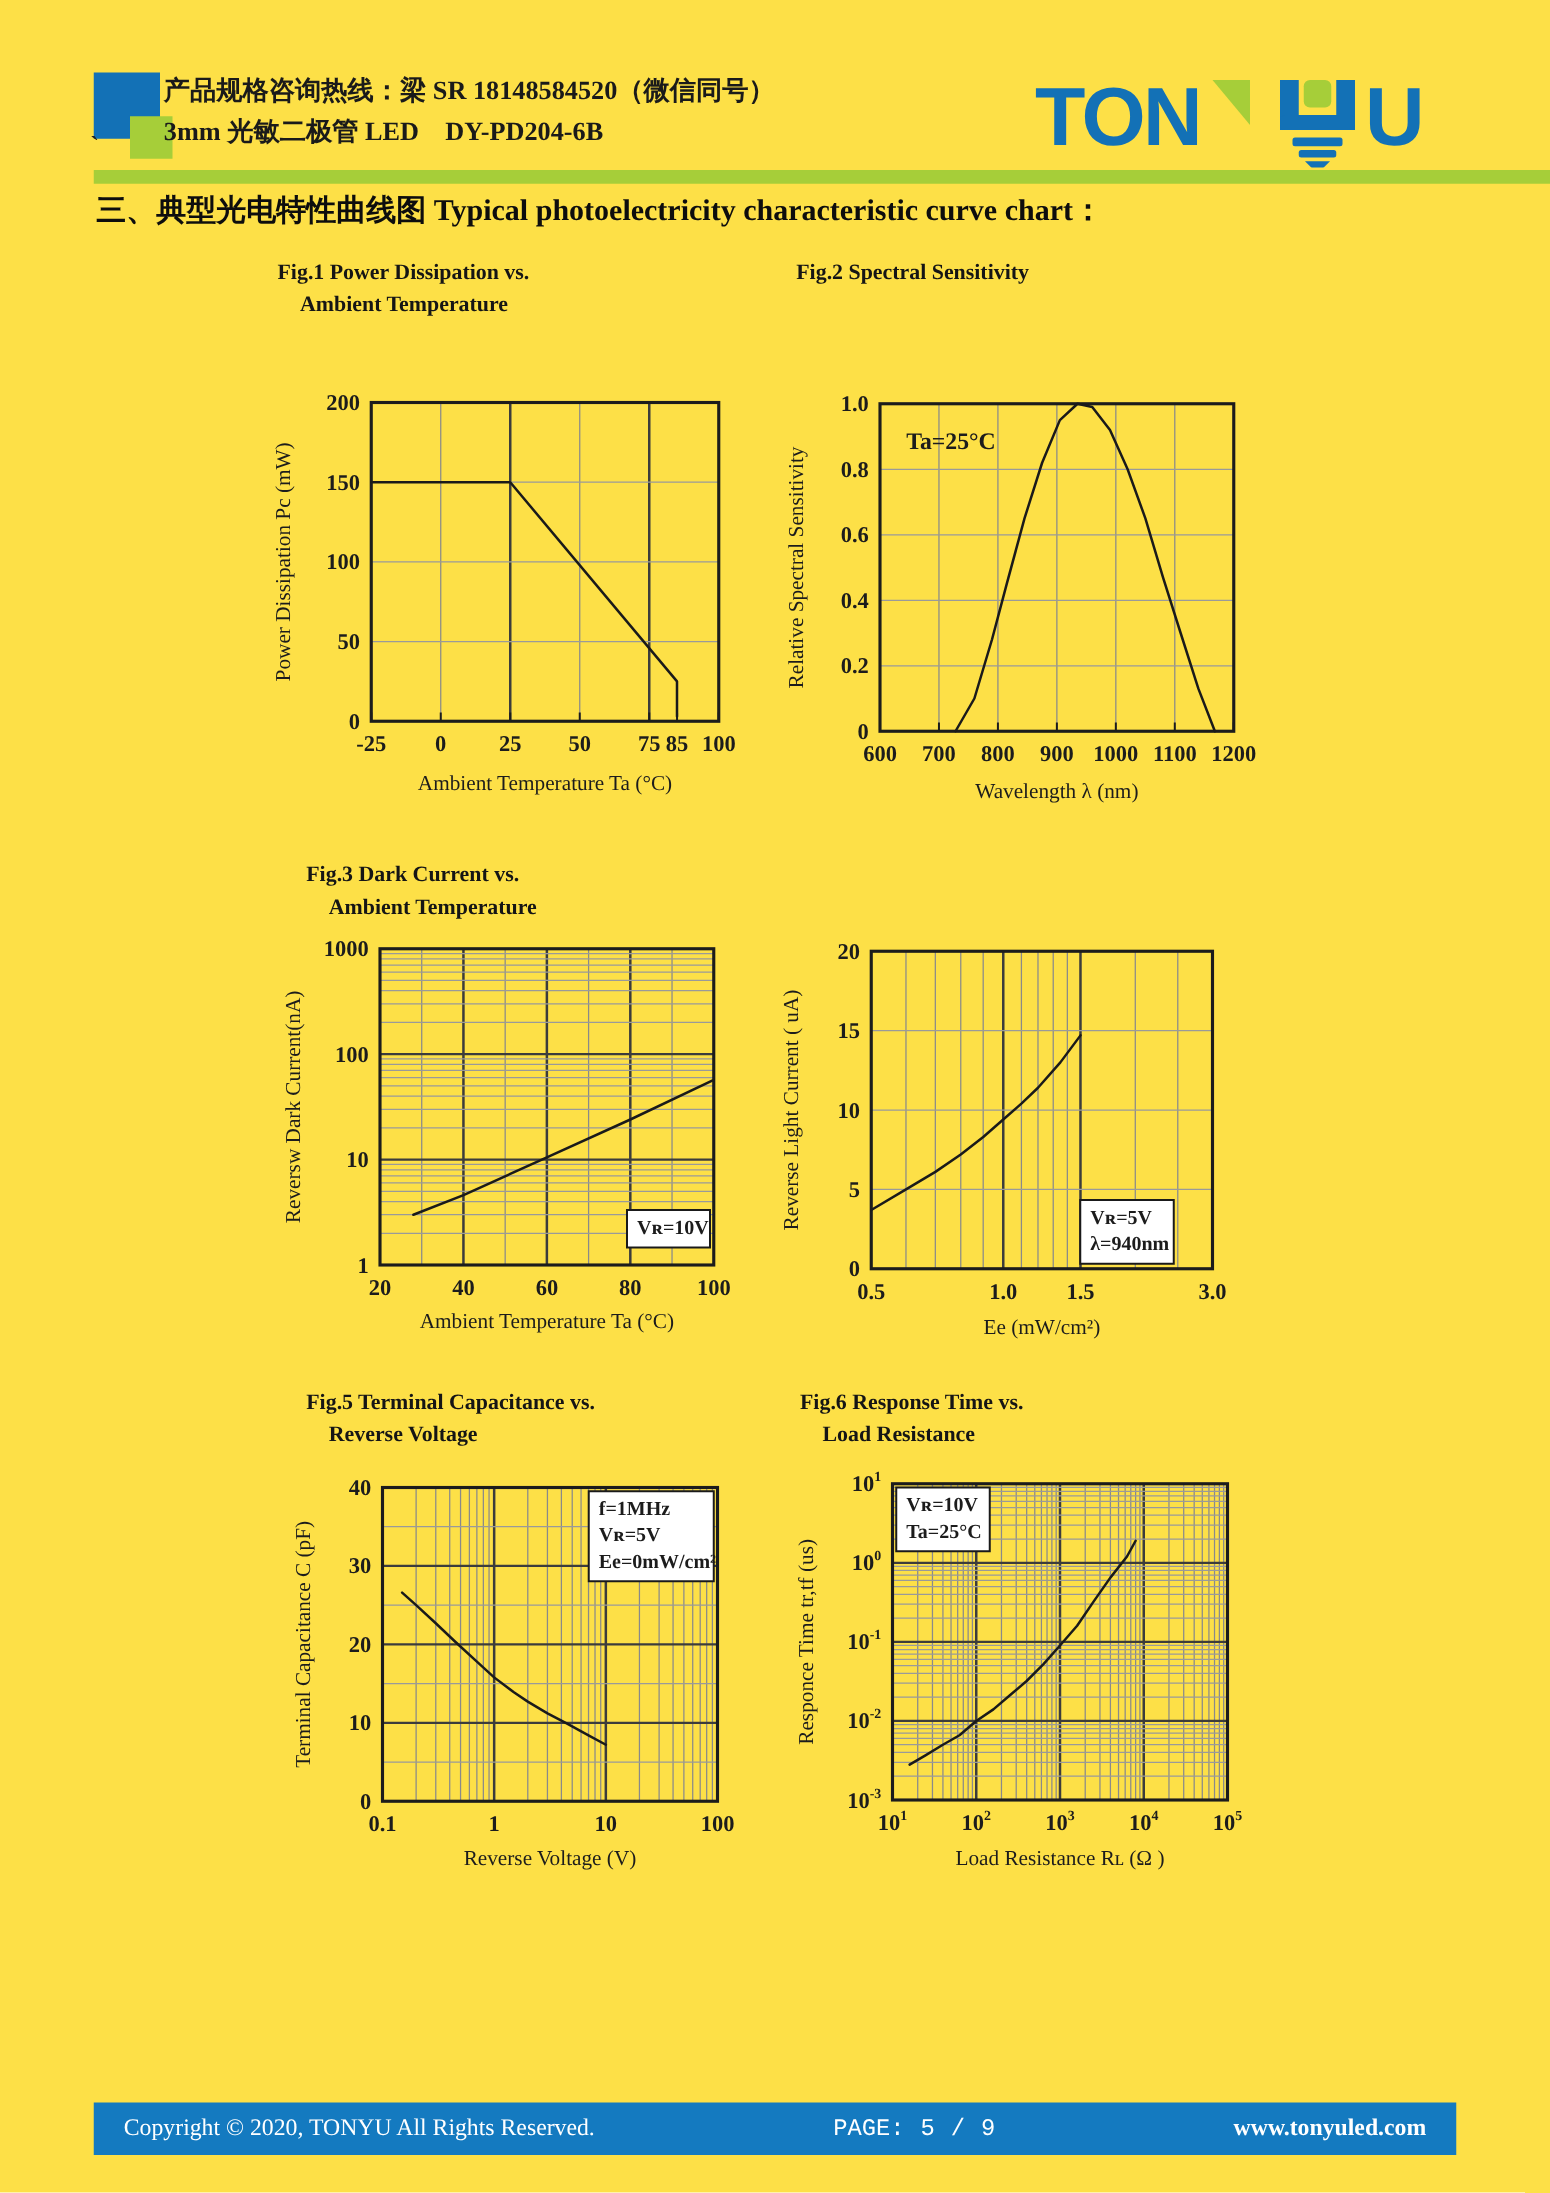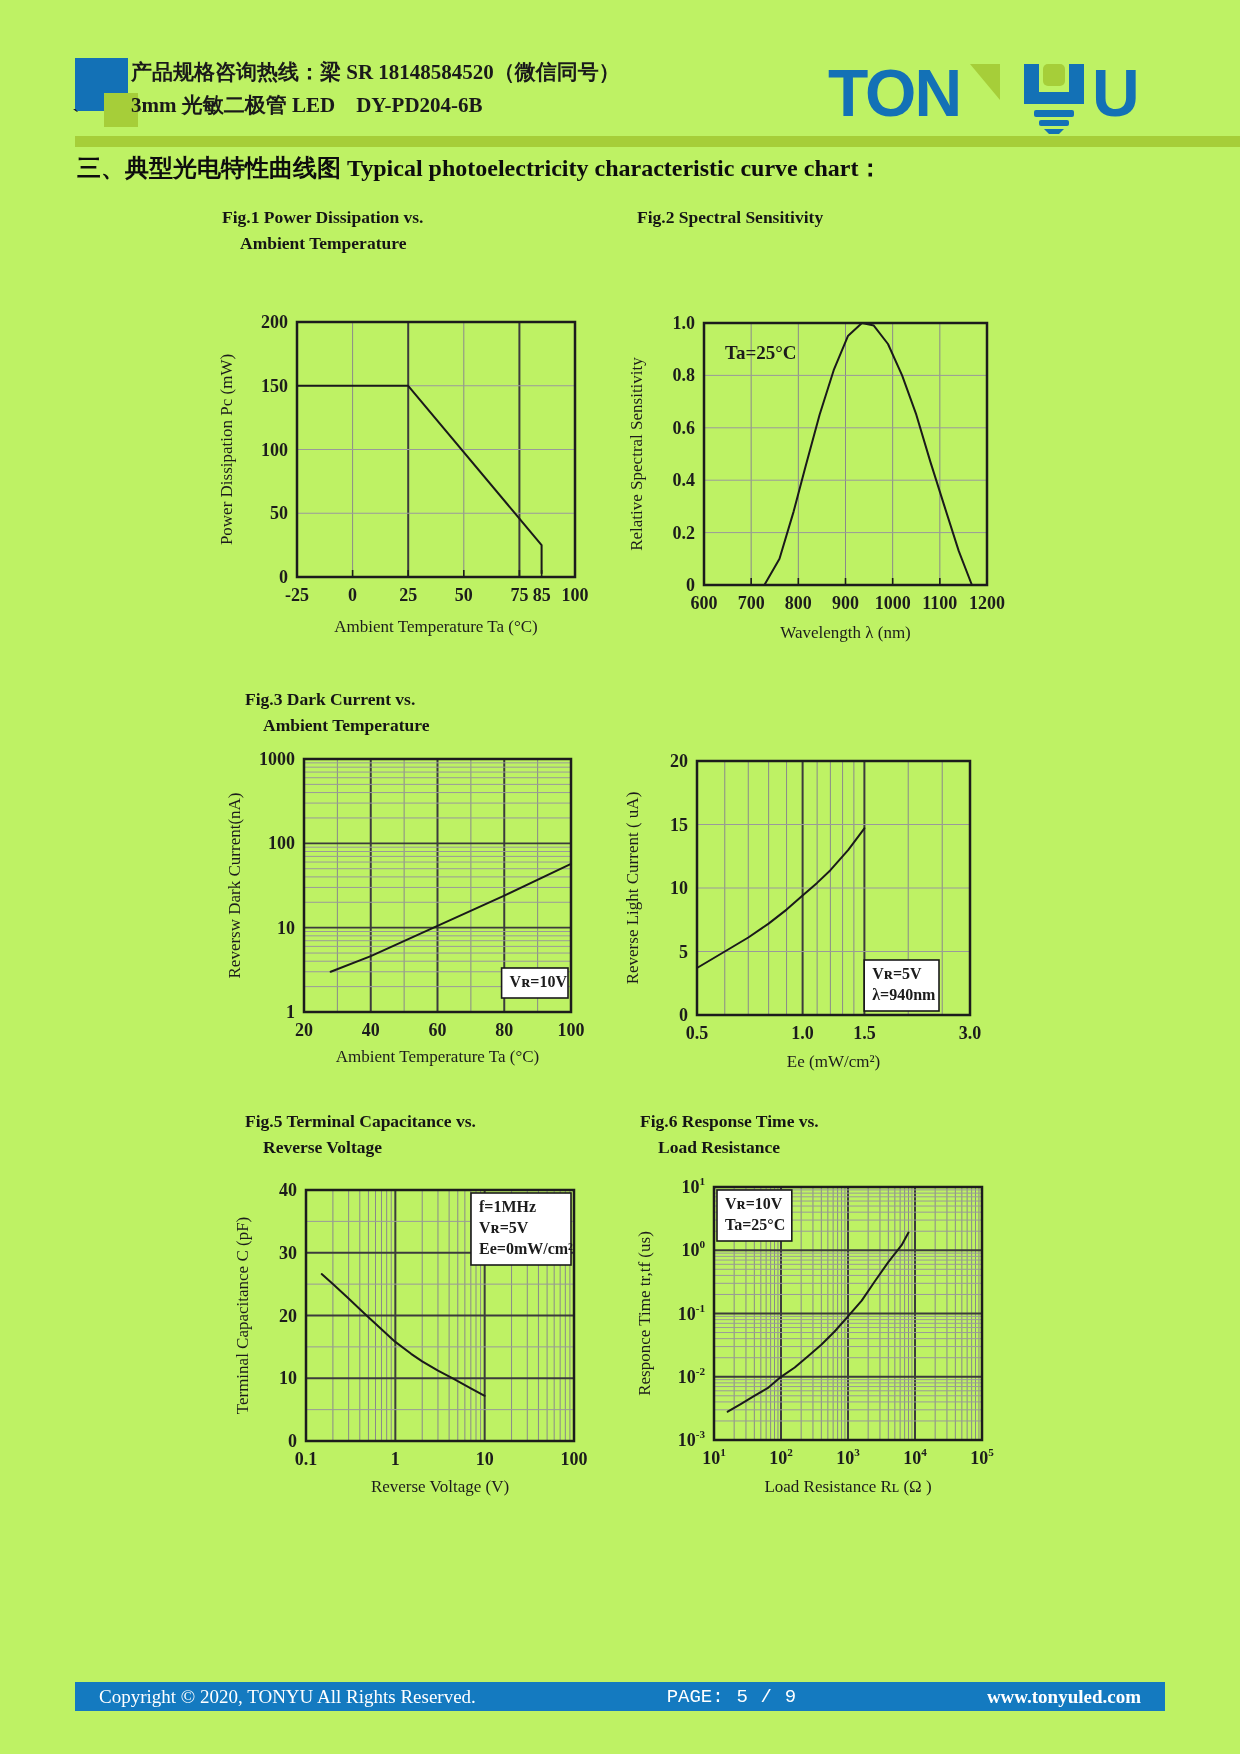--- a/index.html
+++ b/index.html
@@ -1,34 +1,34 @@
 <!DOCTYPE html>
 <html style="--blue: #1371b6; --green: #a6ce39; --footerblue: #147ac0;"><head>
 <meta charset="utf-8">
 <style>
   html,body{margin:0;padding:0;background:#ffffff;}
-  #page{position:relative;width:1240px;height:1754px;background:#bef264;overflow:hidden;
+  #page{position:relative;width:1240px;height:1754px;background:#fde047;overflow:hidden;
         font-family:"Liberation Serif",serif;color:#111;}
   .abs{position:absolute;}
   
   #hdr-blue-sq{left:75px;top:58px;width:53px;height:53px;background:var(--blue);}
   #hdr-green-sq{left:104px;top:93px;width:34px;height:34px;background:var(--green);}
   #hdr-text{left:131px;top:56px;font-weight:bold;font-size:21px;line-height:33px;color:#1a1a1a;}
   #backtick{left:72px;top:104px;font-size:22px;color:#222;}
   #divider{left:75px;top:136px;width:1165px;height:11px;background:var(--green);}
   #logo{left:828px;top:56px;}
   
   #sec-title{left:77px;top:152px;font-weight:bold;font-size:24px;color:#0d0d0d;}
   
   .fig-title{font-size:17.5px;color:#151515;line-height:26px;font-weight:bold;}
   .fig-title .indent{padding-left:18px;}
   
   .chart{position:absolute;}
   
-  #footer{left:75px;top:1682px;width:1090px;height:29px;background:var(--footerblue);
+  #footer{left:75px;top:1682px;width:1090px;height:42px;background:var(--footerblue);
           display:flex;align-items:center;justify-content:space-between;
           color:#fff;font-size:19px;padding:0 24px;box-sizing:border-box;}
   #footer .site{font-weight:bold;text-align:center;}
   #footer .pagegrp span{margin:0 4px;font-family:Liberation Mono, monospace;}
 </style>
 </head>
 <body>
 
 <div id="page">
 

